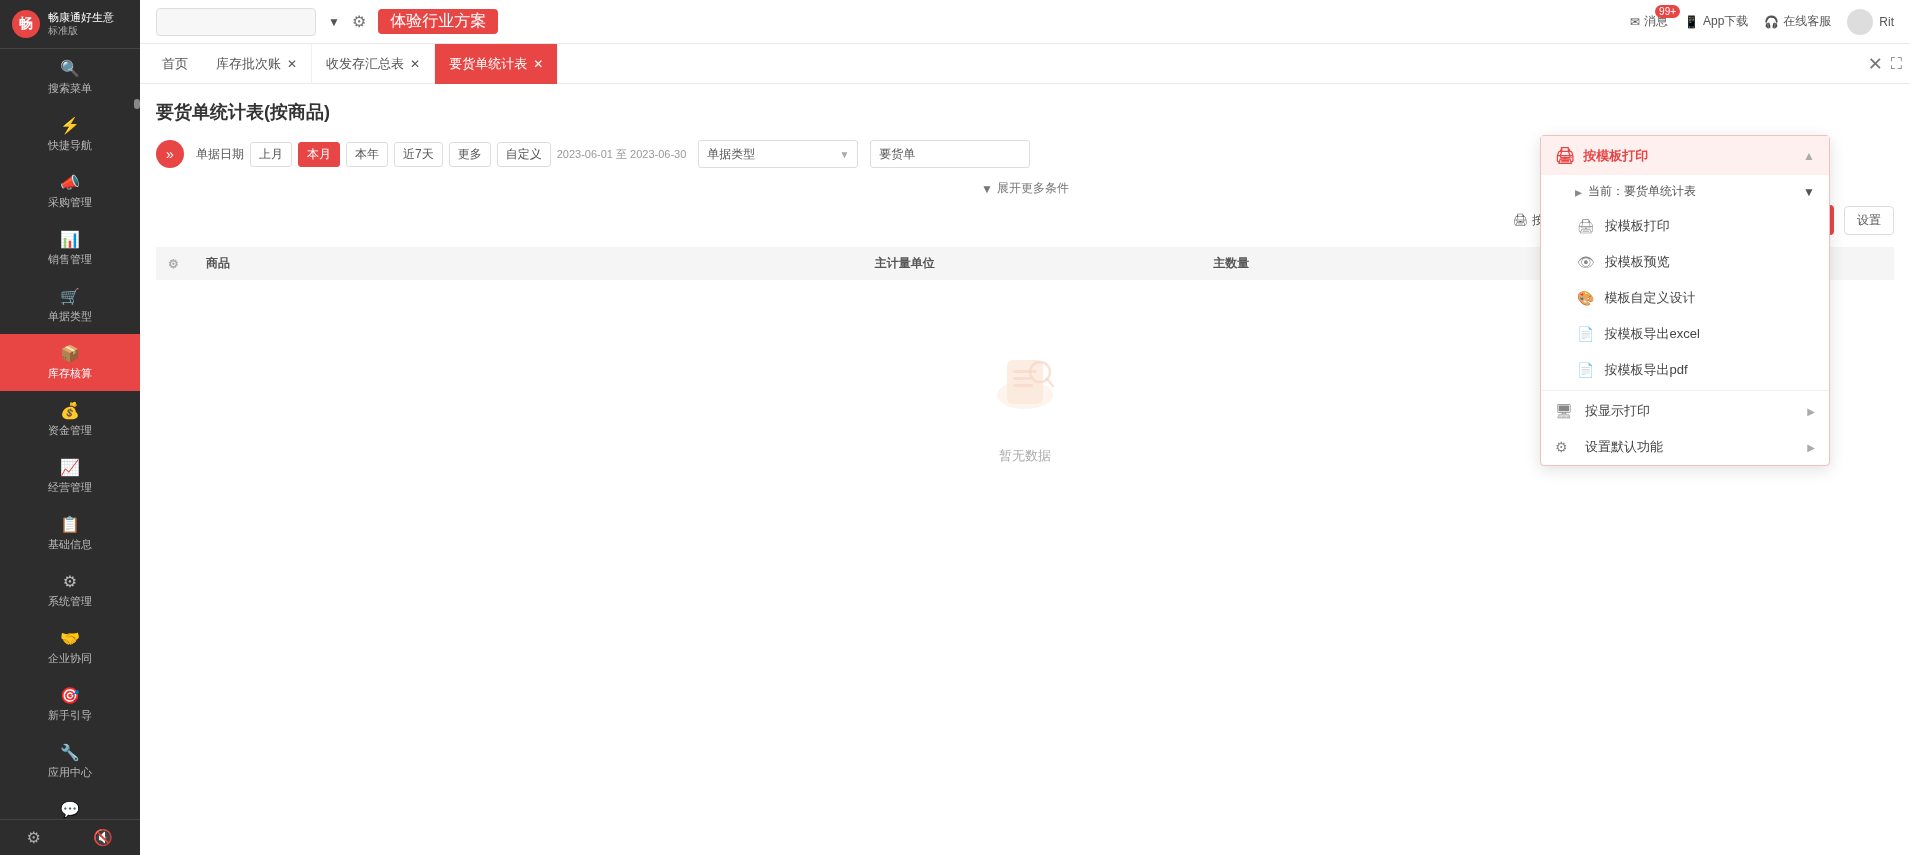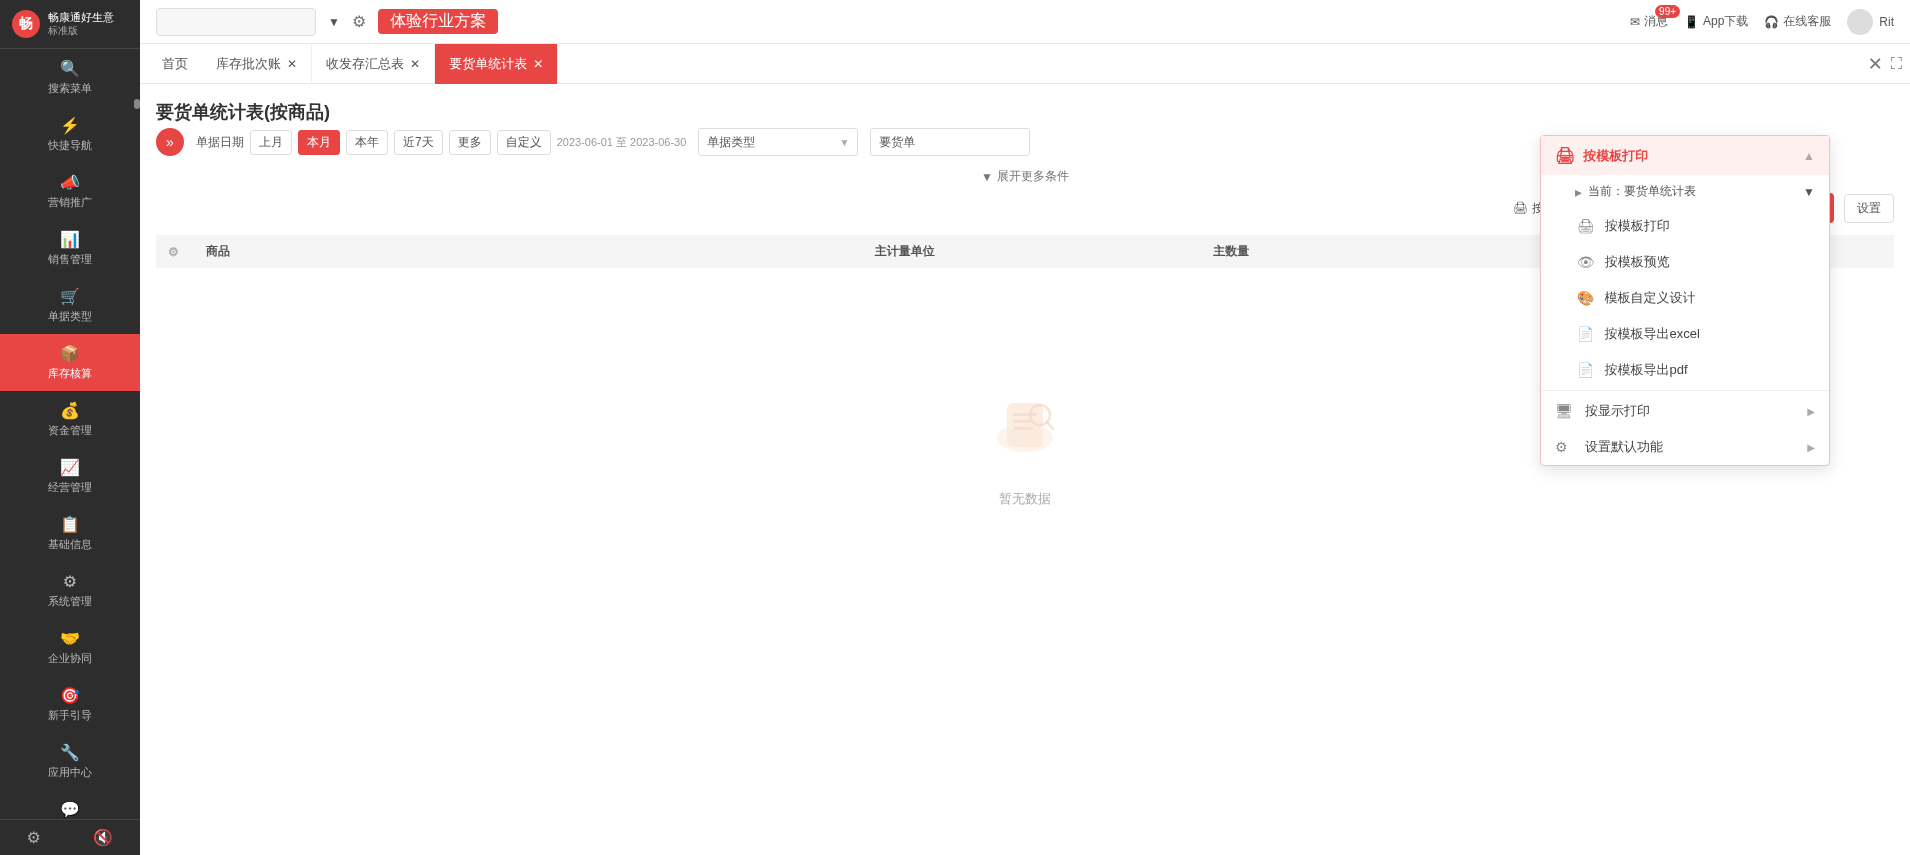--- a/index.html
+++ b/index.html
@@ -41,21 +41,21 @@
     .tab.active { background: #e84545; color: #fff; }
     .tab-close { font-size: 12px; cursor: pointer; line-height: 1; }
     .tab-home { font-size: 13px; color: #555; cursor: pointer; padding: 0 14px; height: 40px; display: flex; align-items: center; }
     .tabbar-right { margin-left: auto; display: flex; align-items: center; padding: 0 8px; gap: 8px; }
     .tabbar-close-btn { font-size: 18px; color: #777; cursor: pointer; line-height: 1; }
     .tabbar-expand-btn { font-size: 16px; color: #777; cursor: pointer; }
 
     
     .content { flex: 1; overflow: auto; padding: 0; background: #f5f5f5; }
     .page { background: #fff; margin: 0; padding: 16px; height: 100%; }
-    .page-title { font-size: 18px; font-weight: bold; color: #333; margin-bottom: 4px; }
+    .page-title { font-size: 18px; font-weight: bold; color: #333; margin-bottom: 16px; }
 
     
     .filter-bar { display: flex; align-items: center; gap: 12px; margin-bottom: 12px; flex-wrap: wrap; }
     .filter-expand-btn { width: 28px; height: 28px; background: #e84545; border-radius: 50%; display: flex; align-items: center; justify-content: center; color: #fff; cursor: pointer; font-size: 14px; flex-shrink: 0; }
     .filter-group { display: flex; align-items: center; gap: 6px; font-size: 12px; color: #555; }
     .date-btn { padding: 3px 8px; border: 1px solid #ddd; border-radius: 3px; cursor: pointer; font-size: 12px; color: #555; background: #fff; }
     .date-btn.active { background: #e84545; color: #fff; border-color: #e84545; }
     .date-range { font-size: 11px; color: #999; }
     .filter-select { height: 28px; border: 1px solid #ddd; border-radius: 3px; padding: 0 8px; font-size: 12px; display: flex; align-items: center; gap: 6px; background: #fff; cursor: pointer; min-width: 160px; color: #555; }
     .filter-dropdown-arrow { color: #aaa; font-size: 10px; }
@@ -66,21 +66,21 @@
 
     
     .table-container { margin-top: 12px; }
     .table-header { display: flex; align-items: center; background: #f5f5f5; padding: 8px 12px; gap: 8px; }
     .table-header-cell { font-size: 12px; color: #555; font-weight: bold; }
     .th-settings { width: 30px; color: #aaa; cursor: pointer; }
     .th-product { flex: 2; }
     .th-unit { flex: 1; }
     .th-qty { flex: 1; }
     .th-amount { flex: 1; }
-    .table-body { min-height: 300px; display: flex; flex-direction: column; align-items: center; justify-content: flex-end; }
+    .table-body { min-height: 300px; display: flex; flex-direction: column; align-items: center; justify-content: flex-start; }
     .empty-state { text-align: center; padding: 60px 0; }
     .empty-icon { font-size: 64px; opacity: 0.4; margin-bottom: 12px; }
     .empty-text { color: #aaa; font-size: 13px; }
 
     
     .action-bar { display: flex; align-items: center; justify-content: flex-end; gap: 10px; margin-bottom: 12px; }
     .action-btn { display: flex; align-items: center; gap: 4px; font-size: 12px; color: #555; cursor: pointer; padding: 4px 8px; border: none; background: none; }
     .action-btn-primary { background: #e84545; color: #fff; border: none; border-radius: 4px; padding: 6px 16px; font-size: 13px; cursor: pointer; }
     .action-btn-setting { background: #fff; color: #555; border: 1px solid #ddd; border-radius: 4px; padding: 5px 12px; font-size: 12px; cursor: pointer; }
     .action-dots { color: #777; cursor: pointer; font-size: 18px; line-height: 1; }
@@ -120,21 +120,21 @@
     <div class="sidebar-item">
       <span class="sidebar-item-icon">🔍</span>
       <span>搜索菜单</span>
     </div>
     <div class="sidebar-item">
       <span class="sidebar-item-icon">⚡</span>
       <span>快捷导航</span>
     </div>
     <div class="sidebar-item">
       <span class="sidebar-item-icon">📣</span>
-      <span>营销推广</span>
+      <span>采购管理</span>
     </div>
     <div class="sidebar-item">
       <span class="sidebar-item-icon">📊</span>
       <span>销售管理</span>
     </div>
     <div class="sidebar-item">
       <span class="sidebar-item-icon">🛒</span>
       <span>单据类型</span>
     </div>
     <div class="sidebar-item active">

